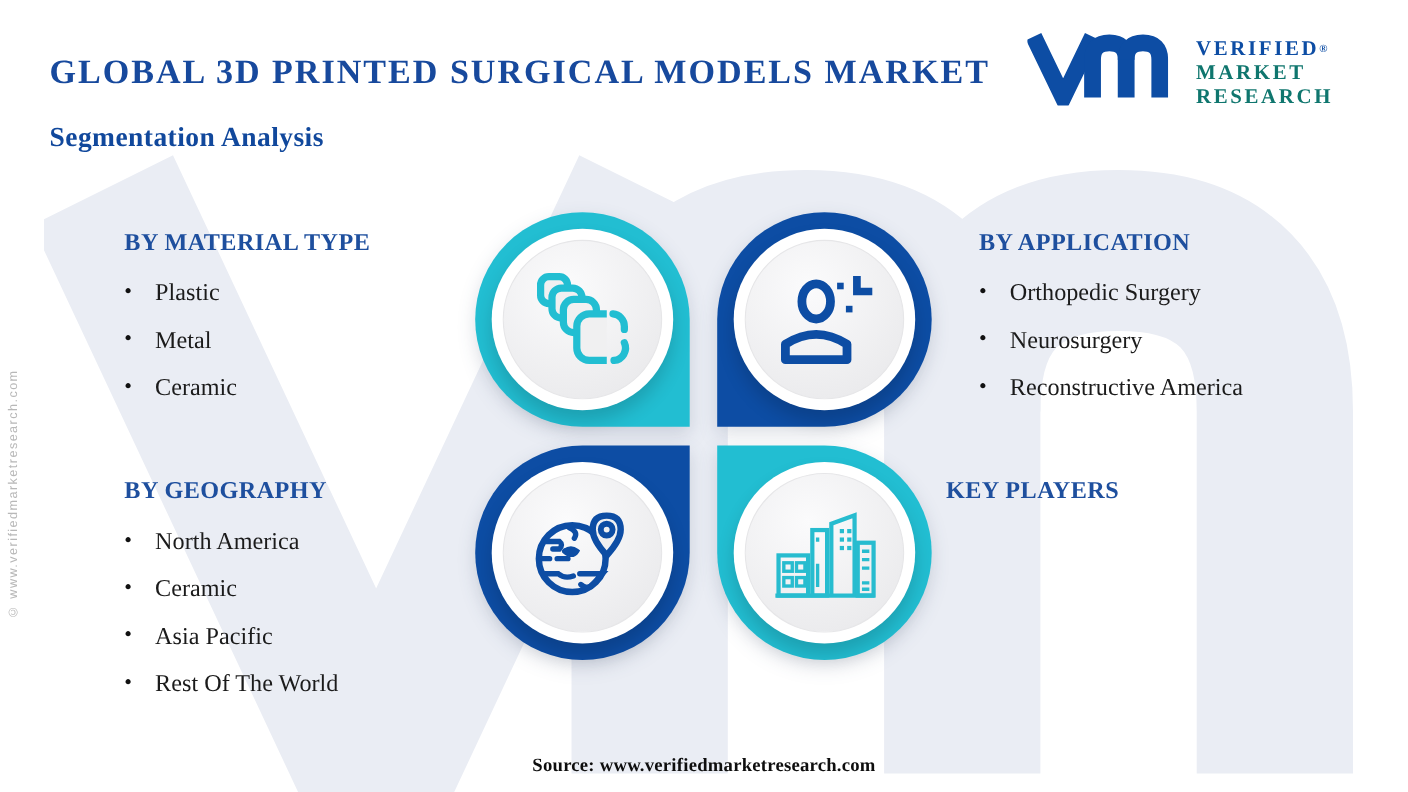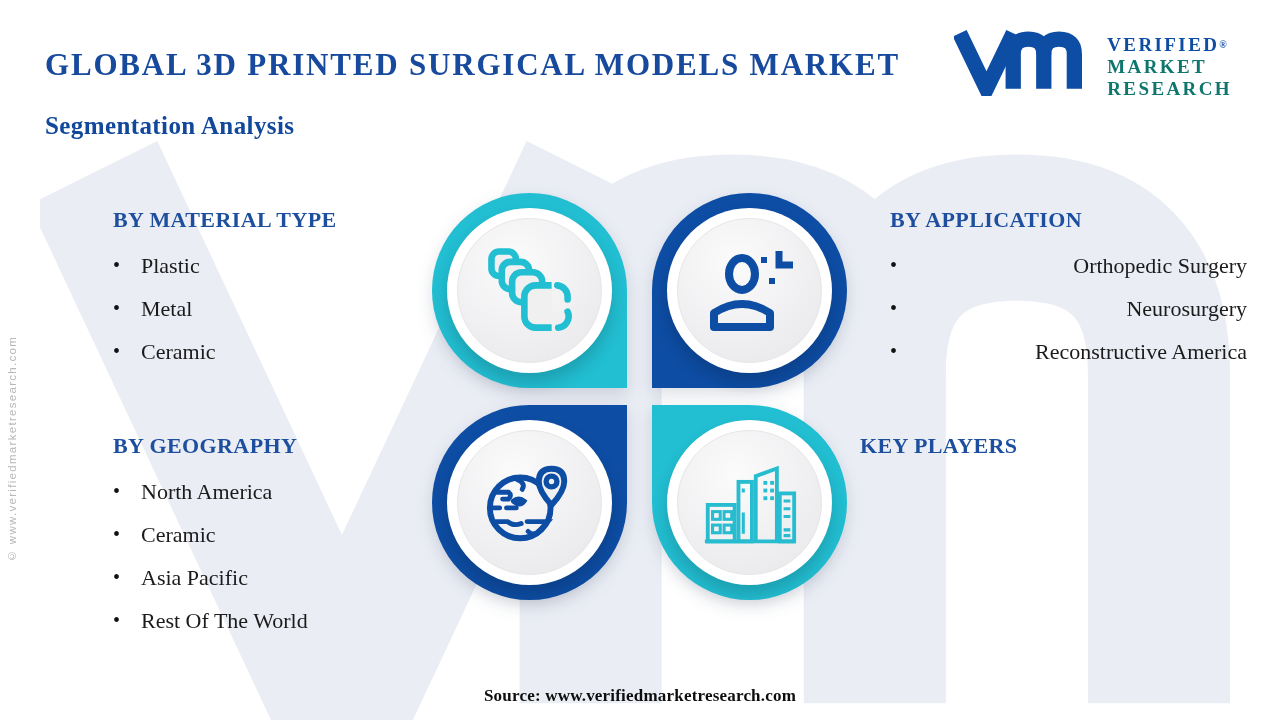--- a/index.html
+++ b/index.html
@@ -14,39 +14,39 @@
 
   .content{position:absolute;inset:0;z-index:1;font-family:Liberation Serif, serif;}
 
   
   .title{position:absolute;left:45px;top:47px;font-size:31px;font-weight:700;color:#17499d;
          letter-spacing:1.8px;white-space:nowrap;}
   .subtitle{position:absolute;left:45px;top:112px;font-size:25px;font-weight:700;color:#11489c;
             letter-spacing:0.4px;}
 
   
-  .logo{position:absolute;right:48px;top:26px;display:flex;align-items:flex-start;gap:25px;}
+  .logo{position:absolute;right:68px;top:26px;display:flex;align-items:flex-start;gap:25px;}
   .logo-words{padding-top:8px;font-weight:700;font-size:19px;letter-spacing:2.4px;line-height:22px;}
   .logo-verified{color:#0d4da4;position:relative;}
   .logo-cyan{color:#0f766e;}
   .logo-reg{font-size:10px;vertical-align:top;color:#0d4da4;letter-spacing:0;}
 
   
   .sec-heading{position:absolute;font-size:22px;font-weight:700;color:#1e4f9e;letter-spacing:0.4px;white-space:nowrap;}
   .h-material{left:113px;top:207px;}
   .h-application{left:890px;top:207px;}
   .h-geography{left:113px;top:433px;}
   .h-players{left:860px;top:433px;}
 
   ul.seg-list{position:absolute;margin:0;padding:0;list-style:none;font-size:22px;color:#1b1b1b;
               line-height:43px;}
   ul.seg-list li{position:relative;padding-left:31px;}
   ul.seg-list li::before{content:"•";position:absolute;left:3px;font-size:20px;color:#111;}
   .l-material{left:110px;top:244px;width:300px;}
-  .l-application{left:887px;top:244px;width:360px;text-align:right;}
+  .l-application{left:887px;top:244px;width:360px;}
   .l-geography{left:110px;top:470px;width:320px;}
   .l-players{left:887px;top:470px;width:268px;}
 
   
   .pod{position:absolute;width:195px;height:195px;filter:drop-shadow(0 6px 8px rgba(30,50,90,0.16));}
   .pod-tl{left:432px;top:193px;background:#22bed2;border-radius:50% 50% 0 50%;}
   .pod-tr{left:652px;top:193px;background:#0d4da4;border-radius:50% 50% 50% 0;}
   .pod-bl{left:432px;top:405px;background:#0d4da4;border-radius:50% 0 50% 50%;}
   .pod-br{left:652px;top:405px;background:#22bed2;border-radius:0 50% 50% 50%;}
   .pod-white{position:absolute;inset:15px;background:#ffffff;border-radius:50%;

